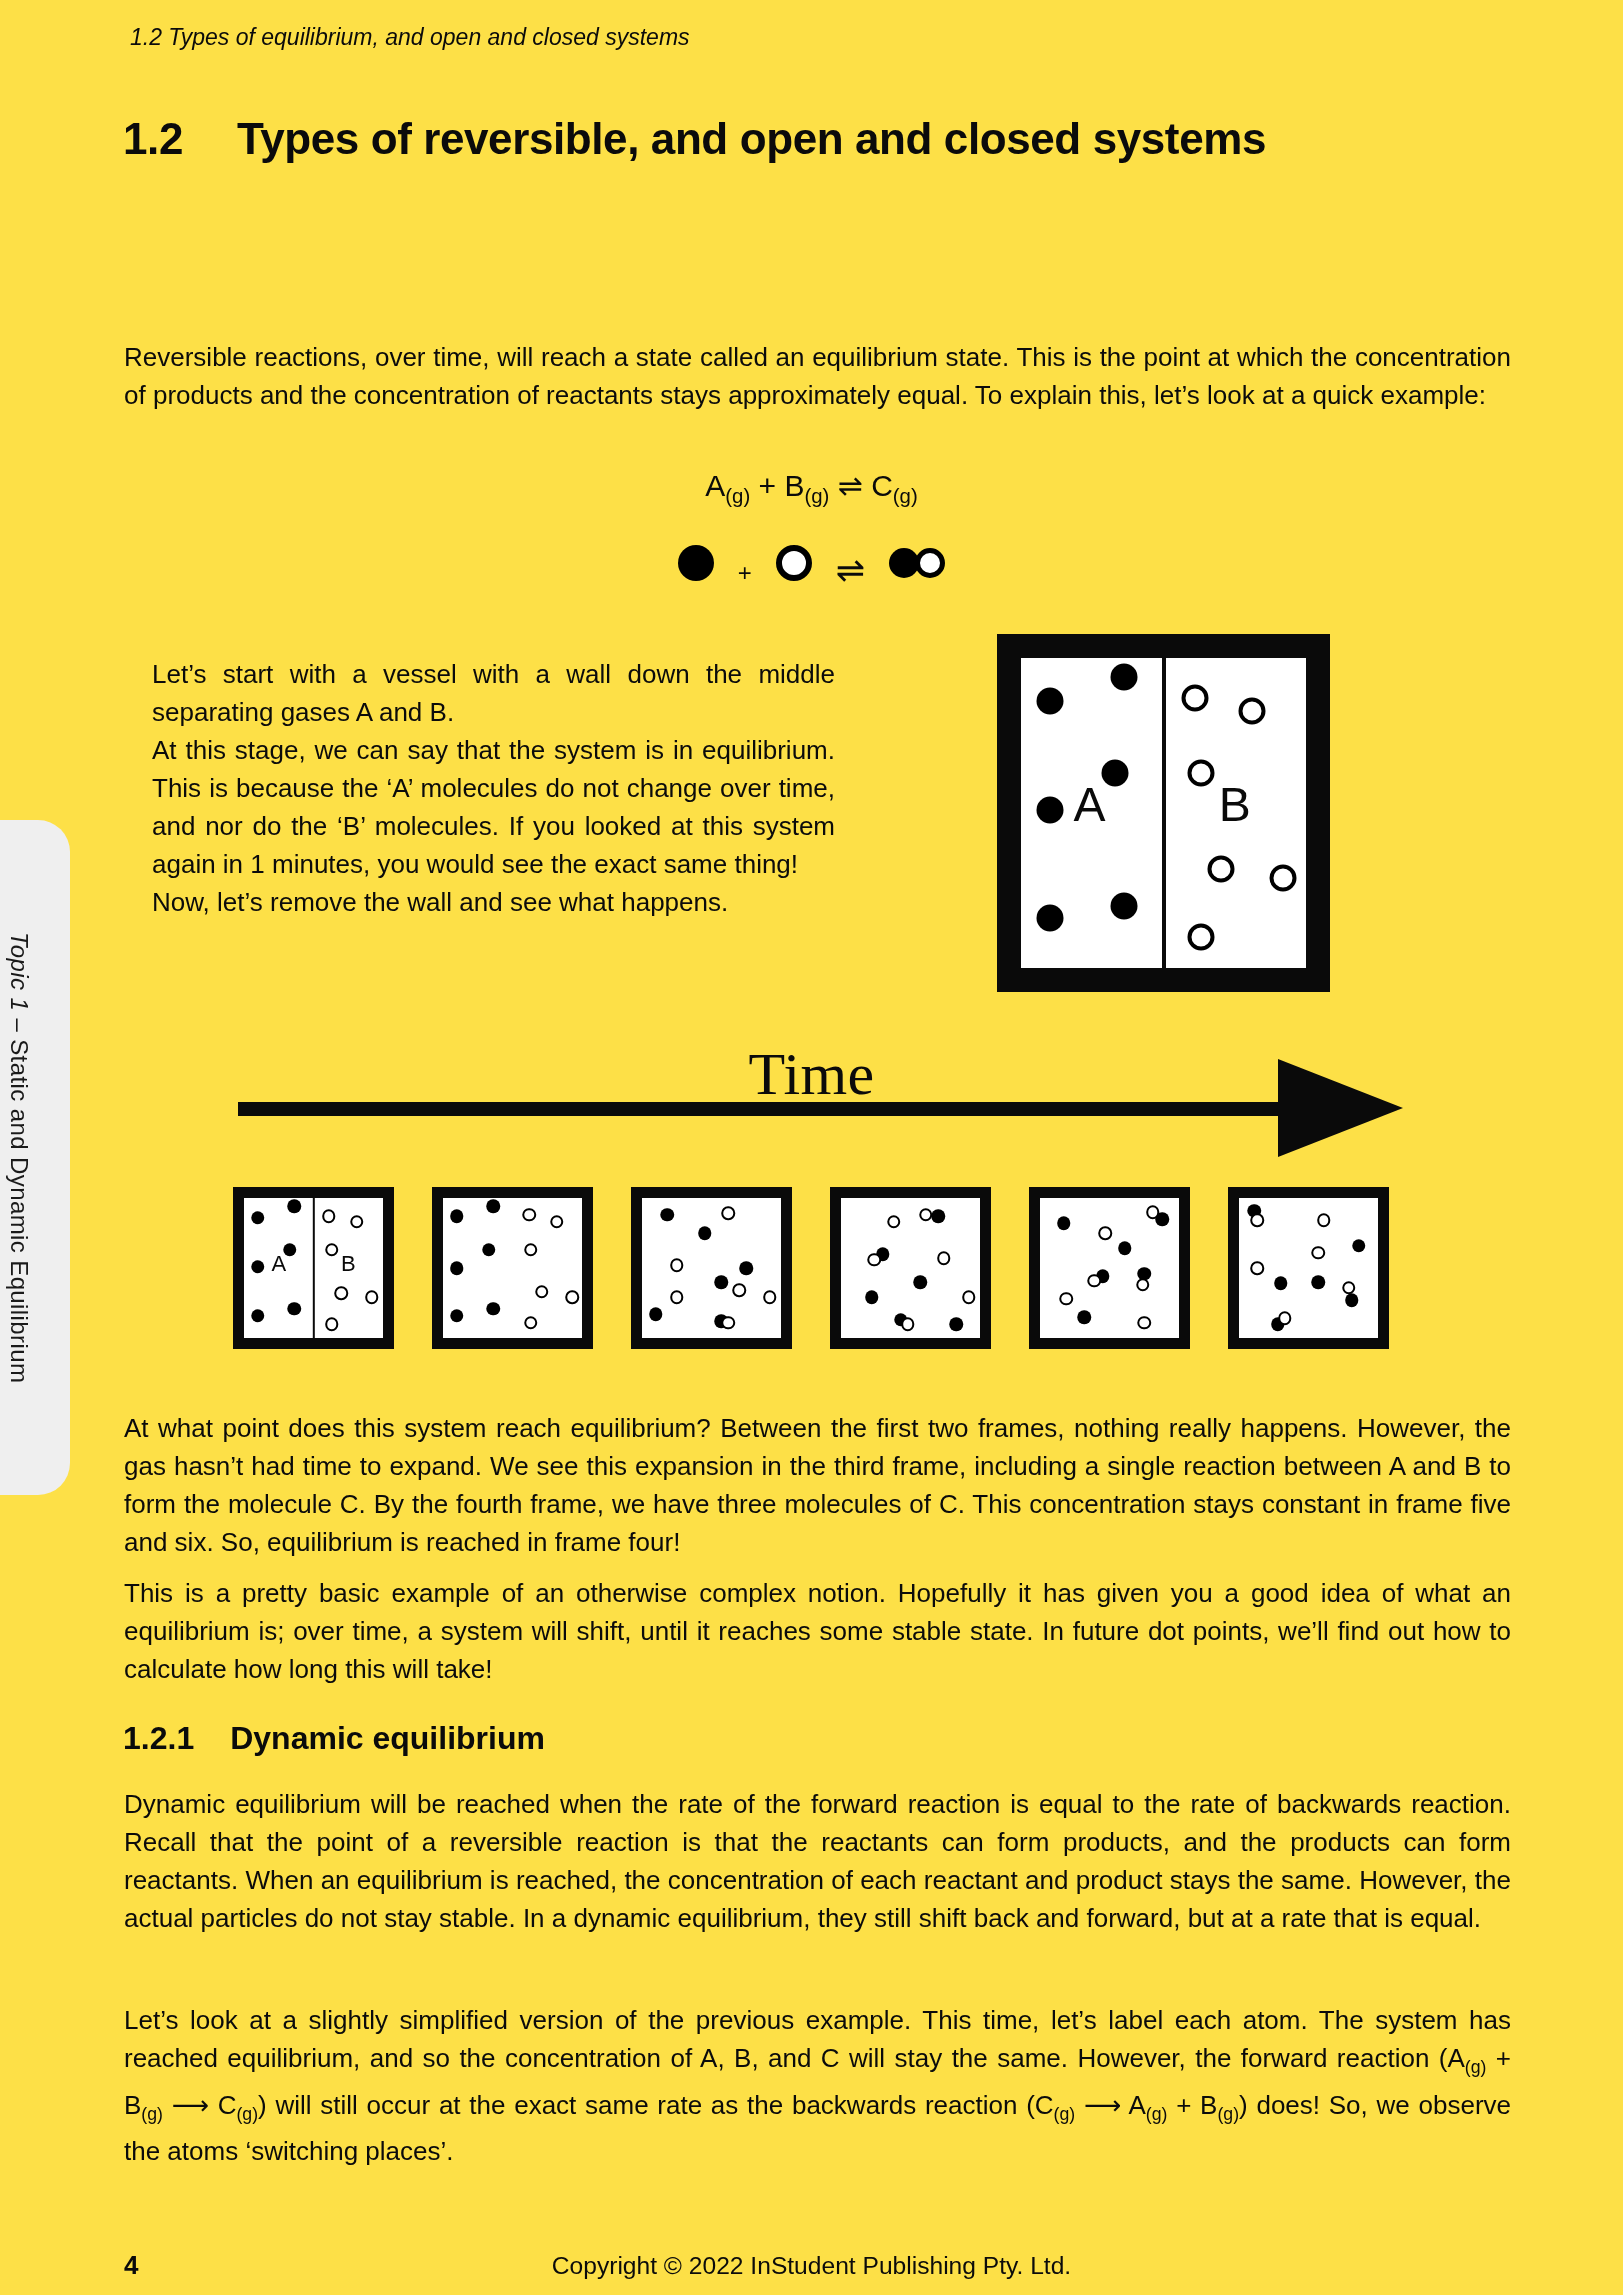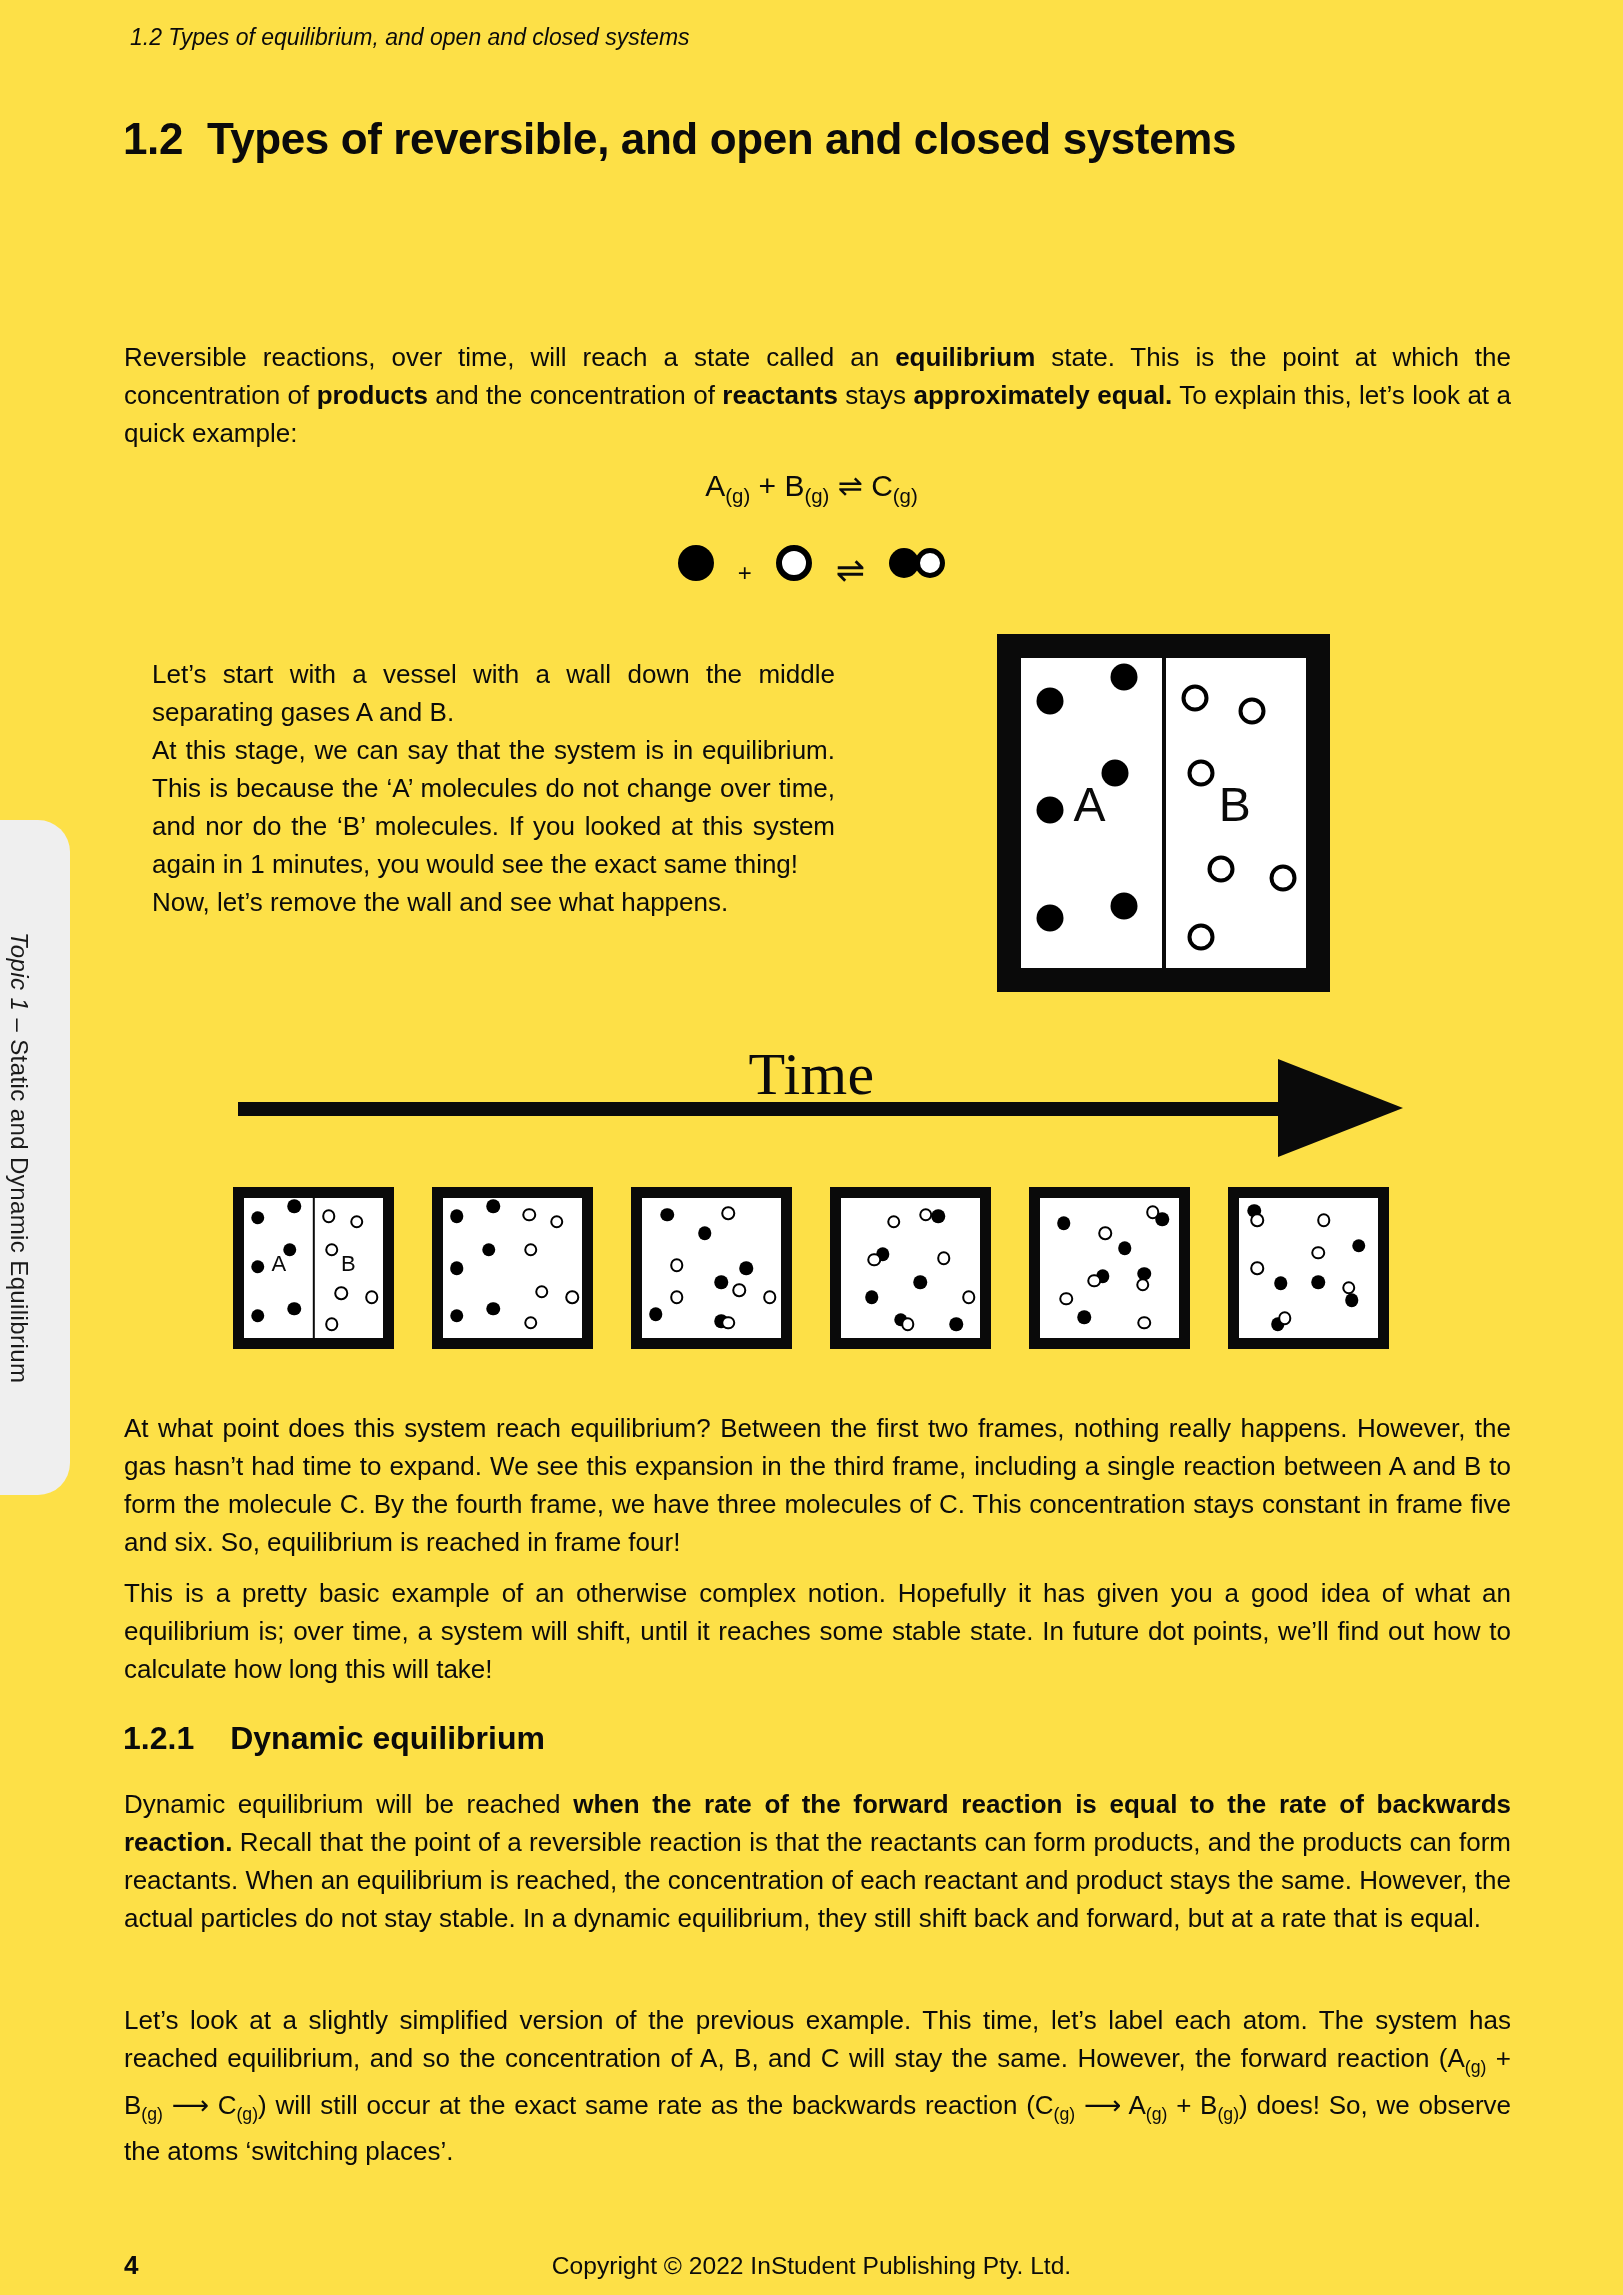--- a/index.html
+++ b/index.html
@@ -3,31 +3,31 @@
 <meta charset="utf-8">
 <style>
   html,body{margin:0;padding:0;background:#777;}
   .page{
     position:relative; width:1623px; height:2295px; background:#fde047;
     font-family:"Liberation Sans", sans-serif; color:#0b0b0b; overflow:hidden;
     margin:0 auto;
   }
   .abs{position:absolute;}
   .running-header{left:130px; top:24px; font-size:23px; font-style:italic;}
-  .section-heading{left:123px; top:114px; display:flex; gap:24px; font-size:44px; font-weight:bold; letter-spacing:-0.4px;}
+  .section-heading{left:123px; top:114px; display:flex; gap:54px; font-size:44px; font-weight:bold; letter-spacing:-0.4px;}
   .syllabus-box{
     left:124px; top:200px; width:1387px; height:101px; box-sizing:border-box;
     background:#c4c4c4; border:3.2px solid #8f8f8f; border-radius:14.3px; padding:11px 17.4px;
   }
   .syllabus-label{font-size:24px; font-weight:bold; font-variant:small-caps; letter-spacing:0.4px;}
   .syllabus-text{font-size:26px; margin-top:8px;}
   .body-text{left:124px; width:1387px; font-size:26px; line-height:38px; text-align:justify; margin:0;}
   .equation{left:0; width:1623px; top:468px; text-align:center; font-size:30px;}
   .sub{font-size:0.68em; vertical-align:-0.32em;}
-  .b{font-weight:bold;margin-top:34px;}
+  .b{font-weight:normal;margin-top:34px;}
   .i{font-style:italic;}
   .molecule-eq{left:0; width:1623px; top:539px; display:flex; justify-content:center; align-items:center; gap:24px; height:48px;}
   .mol-filled{width:36px;height:36px;border-radius:50%;background:#000;}
   .mol-ring{width:36px;height:36px;border-radius:50%;background:#fff;border:6.3px solid #000;box-sizing:border-box;}
   .op{font-size:24px; margin-top:19px;}
   .op-harpoon{font-size:35px; margin-top:14.3px;}
   .pair{display:flex; align-items:center;}
   .pair .p-filled{width:30px;height:30px;border-radius:50%;background:#000;}
   .pair .p-ring{width:30px;height:30px;border-radius:50%;background:#fff;border:5.5px solid #000;box-sizing:border-box;margin-left:-4px;}
   .vessel-text{left:152px; top:655px; width:683px;}

